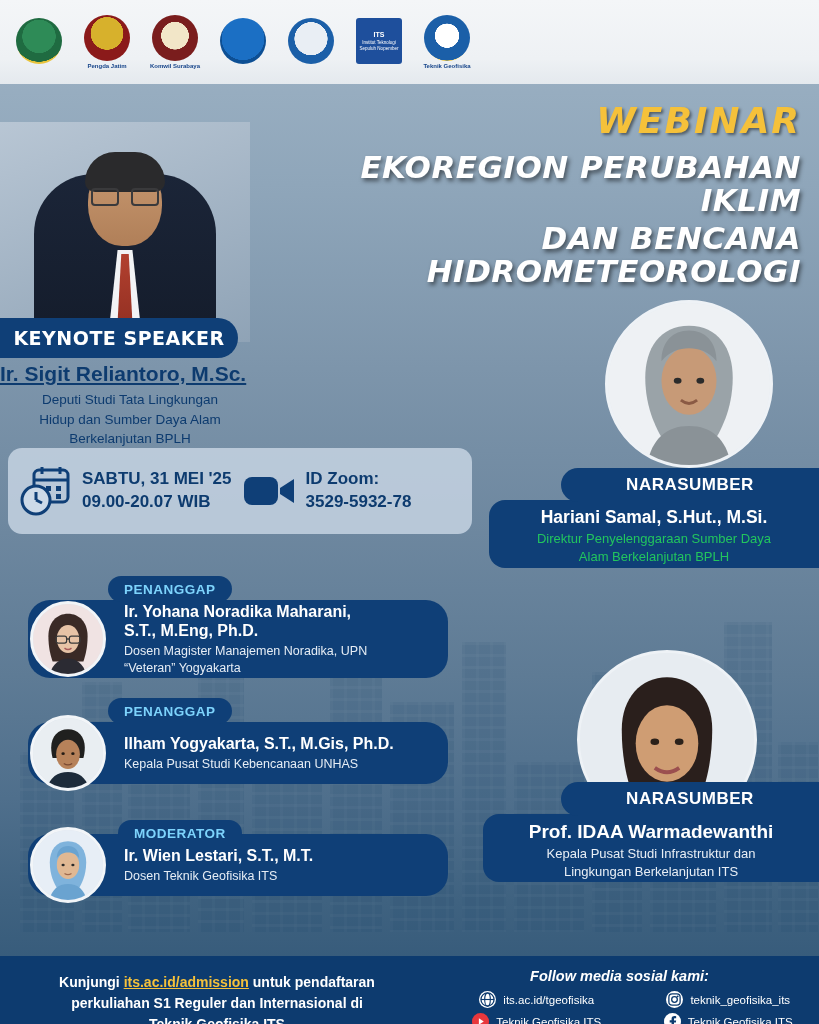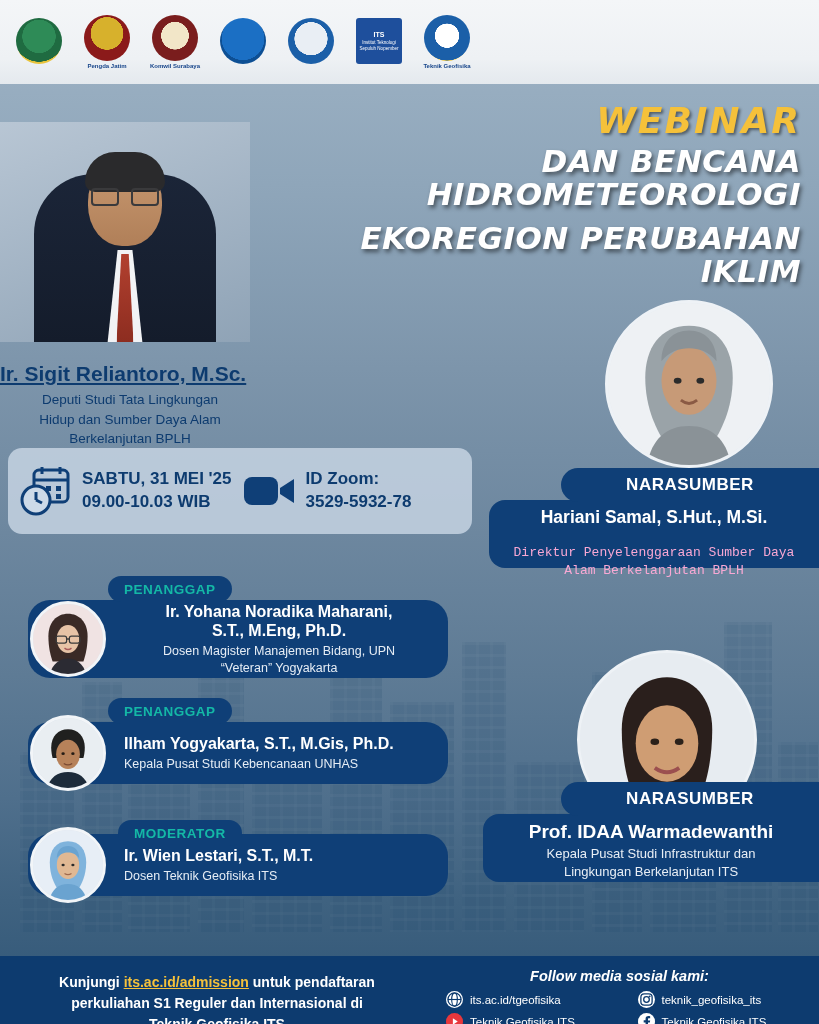--- a/index.html
+++ b/index.html
@@ -158,29 +158,29 @@
     background: #0f3f77; border-radius: 18px 0 0 18px; z-index: 6;
     display: flex; align-items: center; justify-content: center;
   }
   .ns1-banner span { color: #fff; font-weight: bold; font-size: 17px; letter-spacing: .5px; }
   .ns1-card {
     position: absolute; right: 0; top: 500px; width: 330px; height: 68px;
     background: #0f3f77; border-radius: 16px 0 0 16px; z-index: 5;
     padding: 7px 14px 0 14px; text-align: center;
   }
   .ns1-card .nm { color: #fff; font-weight: bold; font-size: 17.5px; }
-  .ns1-card .rl { color: #f9a8d4; font-size: 13px; line-height: 1.35; margin-top: 16px; font-family: Liberation Mono, monospace; }
+  .ns1-card .rl { color: #22c55e; font-size: 13px; line-height: 1.35; margin-top: 2px; }
 
   
   .tag {
     position: absolute; height: 26px; background: #0f3f77; border-radius: 13px;
     display: flex; align-items: center; justify-content: center; z-index: 7;
     padding: 0 16px;
   }
-  .tag span { color: #14b8a6; font-weight: bold; font-size: 13.5px; letter-spacing: .5px; }
+  .tag span { color: #7dd3fc; font-weight: bold; font-size: 13.5px; letter-spacing: .5px; }
 
   .row-card {
     position: absolute; background: #0f3f77; border-radius: 22px; z-index: 5;
     padding-left: 96px; padding-right: 14px; display: flex; flex-direction: column; justify-content: center;
   }
   .row-card .nm { color: #fff; font-weight: bold; font-size: 16px; line-height: 1.2; }
   .row-card .rl { color: #e6edf5; font-size: 12.5px; line-height: 1.3; margin-top: 3px; }
   .row-av {
     position: absolute; width: 76px; height: 76px; border-radius: 50%;
     background: #dfe6ee; z-index: 6; overflow: hidden; border: 3px solid #f2f5f8;
@@ -210,21 +210,21 @@
   .footer {
     position: absolute; left: 0; bottom: 0; width: 100%; height: 68px;
     background: #0d3b6f; z-index: 8; display: flex;
   }
   .footer-left { width: 420px; padding: 16px 10px 0 24px; text-align: center; }
   .footer-left p { color: #fff; font-weight: bold; font-size: 14px; line-height: 1.5; }
   .footer-left a { color: #f5c13a; text-decoration: underline; }
   .footer-right { flex: 1; padding-top: 12px; }
   .follow { color: #fff; font-weight: bold; font-style: italic; font-size: 14.5px; text-align: center; margin-bottom: 7px; }
   .social-grid { display: grid; grid-template-columns: 1fr 1fr; gap: 5px 10px; padding-left: 26px; }
-  .social { display: flex; align-items: center; gap: 7px; }
+  .social { display: flex; align-items: center; gap: 7px; justify-content: center; }
   .social .lbl { color: #fff; font-size: 11.5px; }
   .ic { width: 17px; height: 17px; border-radius: 50%; background: #fff; display: flex; align-items: center; justify-content: center; flex: 0 0 17px; }
   .ic svg { display: block; }
 
   
   .face-svg { width: 100%; height: 100%; display: block; }
 </style>
 </head>
 <body>
 
@@ -277,37 +277,40 @@
       <div class="logo-caption"></div>
     </div>
     <div class="logo-item">
       <div class="logo-emblem l7"></div>
       <div class="logo-caption">Teknik Geofisika</div>
     </div>
   </div>
 
   <div class="headline">
     <div class="webinar-word">WEBINAR</div>
+    <div class="title-line one">EKOREGION PERUBAHAN IKLIM</div>
     <div class="title-line two">DAN BENCANA HIDROMETEOROLOGI</div>
-    <div class="title-line one">EKOREGION PERUBAHAN IKLIM</div>
   </div>
 
   <div class="keynote-photo">
     <div class="kp-bg"></div>
     <div class="kp-body"></div>
     <div class="kp-shirt"></div>
     <div class="kp-tie"></div>
     <div class="kp-head"></div>
     <div class="kp-hair"></div>
     <div class="kp-glass">
         <span></span>
         <span></span>
       </div>
   </div>
 
+  <div class="keynote-banner">
+    <span>KEYNOTE SPEAKER</span>
+  </div>
   <div class="keynote-name">Ir. Sigit Reliantoro, M.Sc.</div>
   <div class="keynote-role" style="white-space:pre-line;">Deputi Studi Tata Lingkungan
 Hidup dan Sumber Daya Alam
 Berkelanjutan BPLH</div>
 
   <div class="info-panel">
     <div class="cal-icon">
       <svg class="cal-svg" viewBox="0 0 54 54" aria-hidden="true">
         <rect x="16" y="6" width="34" height="32" rx="5" fill="none" stroke="#0f3f77" stroke-width="3"></rect>
         <line x1="16" y1="16" x2="50" y2="16" stroke="#0f3f77" stroke-width="3"></line>
@@ -316,21 +319,21 @@
         <rect x="28" y="22" width="5" height="5" fill="#0f3f77"></rect>
         <rect x="38" y="22" width="5" height="5" fill="#0f3f77"></rect>
         <rect x="38" y="30" width="5" height="5" fill="#0f3f77"></rect>
         <circle cx="18" cy="36" r="14" fill="#cddae8" stroke="#0f3f77" stroke-width="3"></circle>
         <line x1="18" y1="36" x2="18" y2="28" stroke="#0f3f77" stroke-width="3"></line>
         <line x1="18" y1="36" x2="24" y2="39" stroke="#0f3f77" stroke-width="3"></line>
       </svg>
     </div>
     <div>
       <div class="date-text">SABTU, 31 MEI '25</div>
-      <div class="date-text">09.00-10.03 WIB</div>
+      <div class="date-text">09.00-20.07 WIB</div>
     </div>
     <div class="zoom-icon">
       <svg width="54" height="40" viewBox="0 0 54 40" aria-hidden="true">
         <rect x="2" y="6" width="34" height="28" rx="8" fill="#0f3f77"></rect>
         <path d="M38 17 L52 8 L52 32 L38 23 Z" fill="#0f3f77"></path>
       </svg>
     </div>
     <div>
       <div class="zoom-text">ID Zoom:</div>
       <div class="zoom-text">3529-5932-78</div>
@@ -354,24 +357,24 @@
   </div>
   <div class="ns1-card">
     <div class="nm">Hariani Samal, S.Hut., M.Si.</div>
     <div class="rl" style="white-space:pre-line;">Direktur Penyelenggaraan Sumber Daya
 Alam Berkelanjutan BPLH</div>
   </div>
 
   <div class="tag" style="left:108px; top:576px;">
     <span>PENANGGAP</span>
   </div>
-  <div class="row-card" style="left:28px; top:600px; width:420px; height:78px;text-align:center;">
+  <div class="row-card" style="left:28px; top:600px; width:420px; height:78px;">
     <div class="nm" style="white-space:pre-line;">Ir. Yohana Noradika Maharani,
 S.T., M.Eng, Ph.D.</div>
-    <div class="rl" style="white-space:pre-line;">Dosen Magister Manajemen Bidang, UPN
+    <div class="rl" style="white-space:pre-line;">Dosen Magister Manajemen Noradika, UPN
 “Veteran” Yogyakarta</div>
   </div>
   <div class="row-av" style="left:30px; top:601px;">
     <svg class="face-svg" viewBox="0 0 100 100" aria-hidden="true">
       <rect width="100" height="100" fill="#f0e3e3"></rect>
       <path d="M22 46c0-20 12-32 28-32s28 12 28 32c0 18-4 30-6 36H28c-2-6-6-18-6-36z" fill="#3a2a26"></path>
       <ellipse cx="50" cy="50" rx="16" ry="20" fill="#e7c3a6"></ellipse>
       <rect x="33" y="46" width="15" height="10" rx="3" fill="none" stroke="#3a3a3a" stroke-width="1.8"></rect>
       <rect x="52" y="46" width="15" height="10" rx="3" fill="none" stroke="#3a3a3a" stroke-width="1.8"></rect>
       <line x1="48" y1="50" x2="52" y2="50" stroke="#3a3a3a" stroke-width="1.8"></line>

